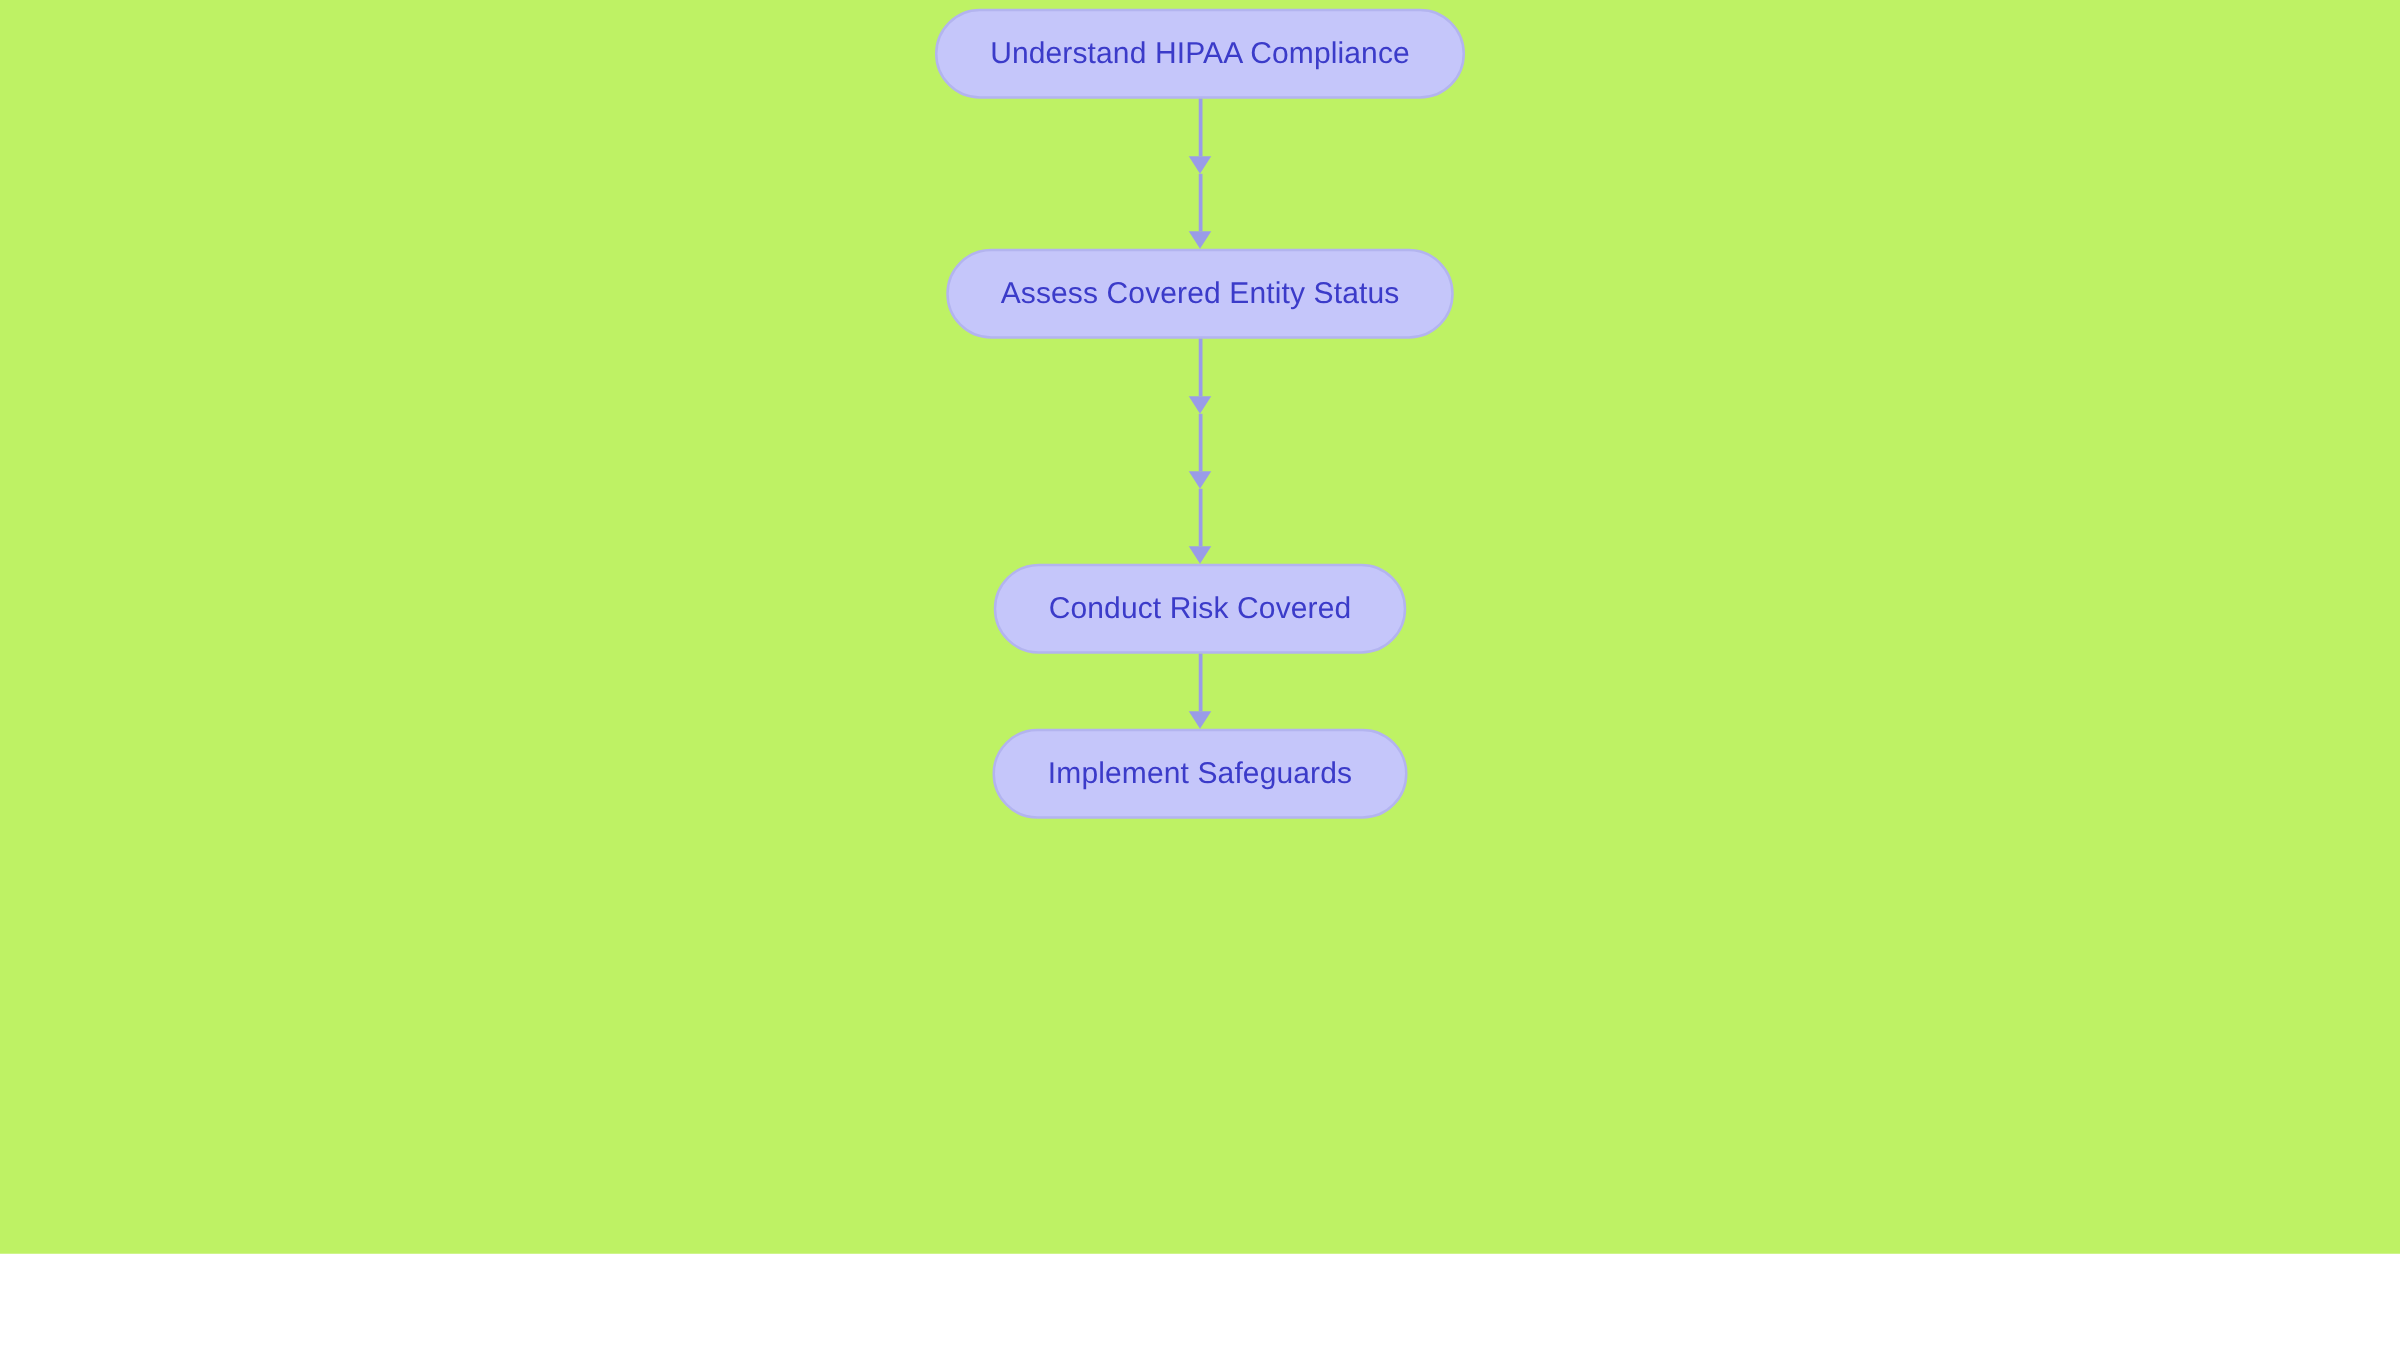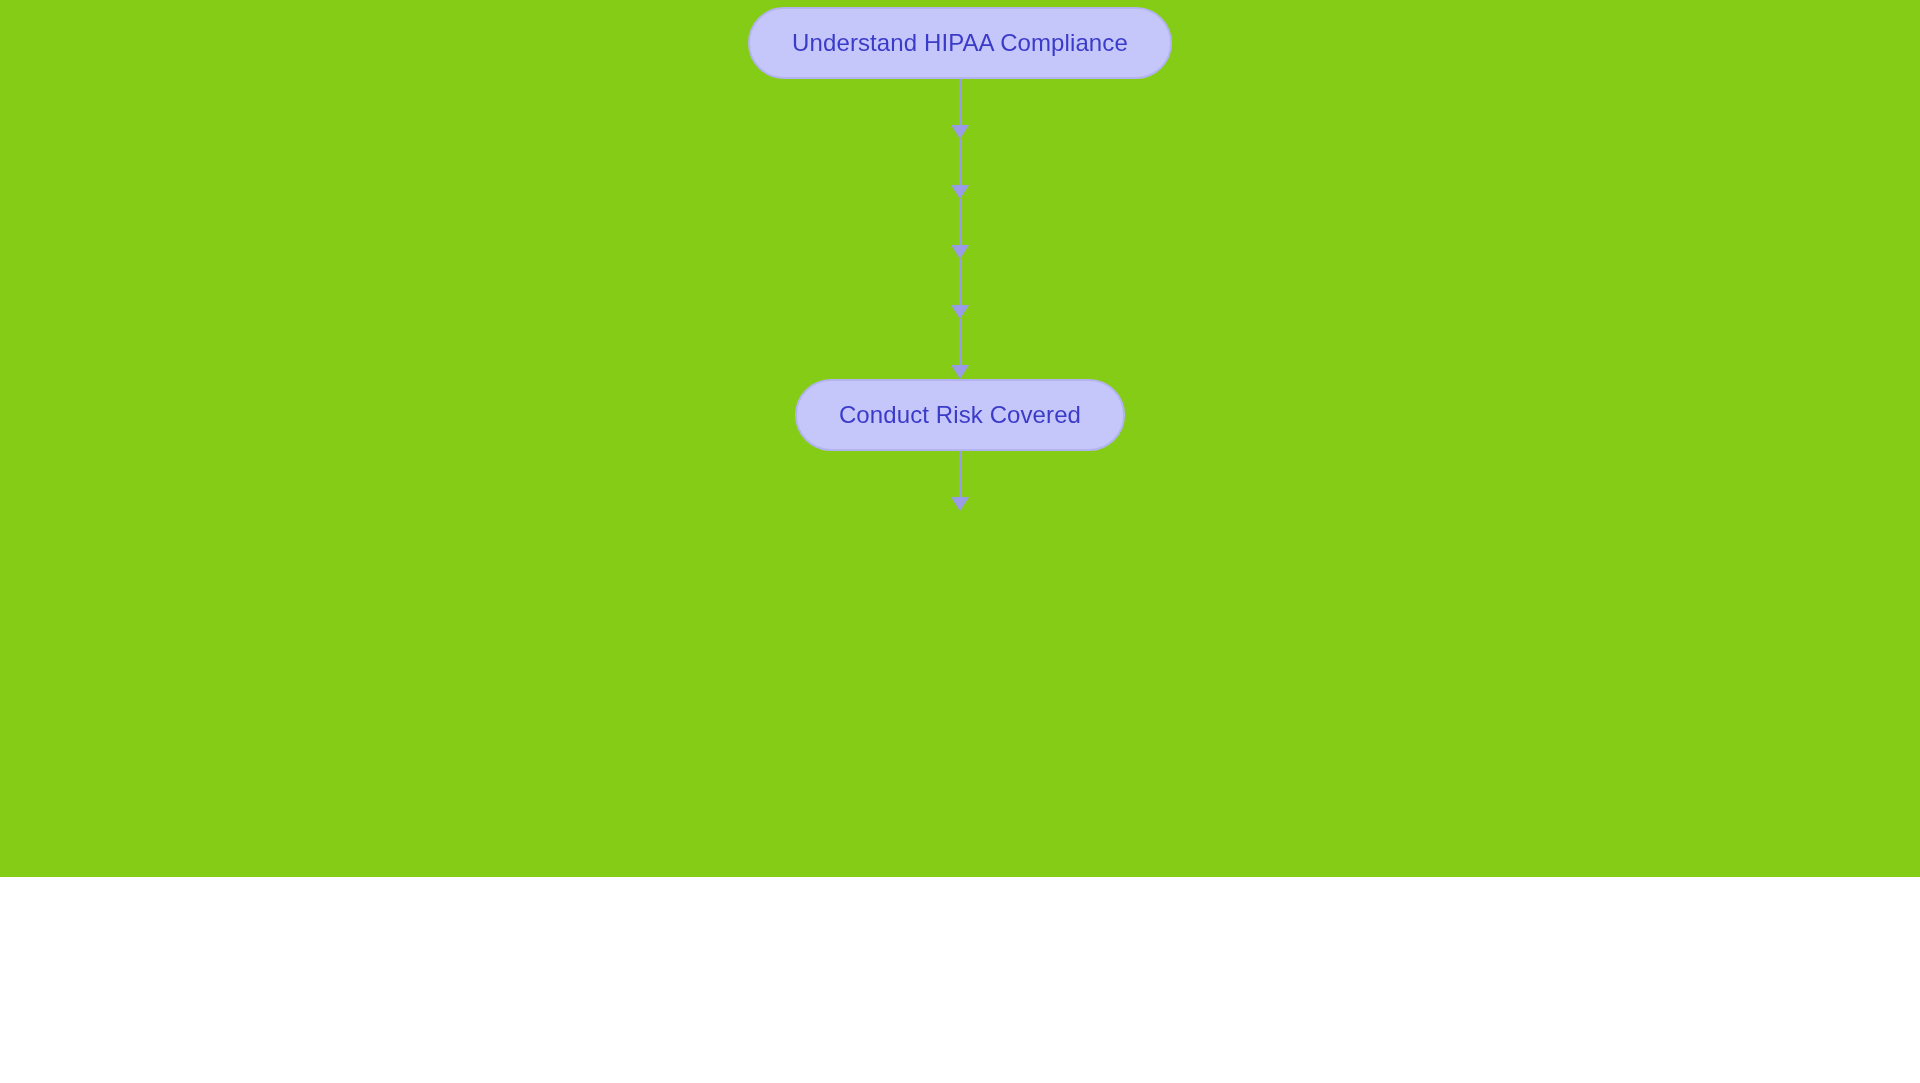--- a/index.html
+++ b/index.html
@@ -11,22 +11,22 @@
   body {
     width: 1920px;
     height: 1083px;
     overflow: hidden;
     font-family: "Liberation Sans", "DejaVu Sans", sans-serif;
   }
 
   #flowchart-canvas {
     position: relative;
     width: 1920px;
-    height: 877px;
-    background: #84cc16;
+    height: 1003px;
+    background: #bef264;
     text-decoration: underline;
   }
 
   
   .flow-column {
     position: absolute;
     left: 0;
     top: 7px;
     width: 1920px;
     display: flex;
@@ -97,20 +97,25 @@
       <div class="connector-line"></div>
       <div class="connector-arrow"></div>
     </div>
 
 
     <div class="connector">
       <div class="connector-line"></div>
       <div class="connector-arrow"></div>
     </div>
 
+    <div class="flow-step">
+      <div class="node">
+        <span>Assess Covered Entity Status</span>
+      </div>
+    </div>
 
     <div class="connector">
       <div class="connector-line"></div>
       <div class="connector-arrow"></div>
     </div>
 
 
     <div class="connector">
       <div class="connector-line"></div>
       <div class="connector-arrow"></div>
@@ -126,15 +131,20 @@
       <div class="node">
         <span>Conduct Risk Covered</span>
       </div>
     </div>
 
     <div class="connector">
       <div class="connector-line"></div>
       <div class="connector-arrow"></div>
     </div>
 
+    <div class="flow-step">
+      <div class="node">
+        <span>Implement Safeguards</span>
+      </div>
+    </div>
 
   </div>
 </div>
 
 </body></html>

